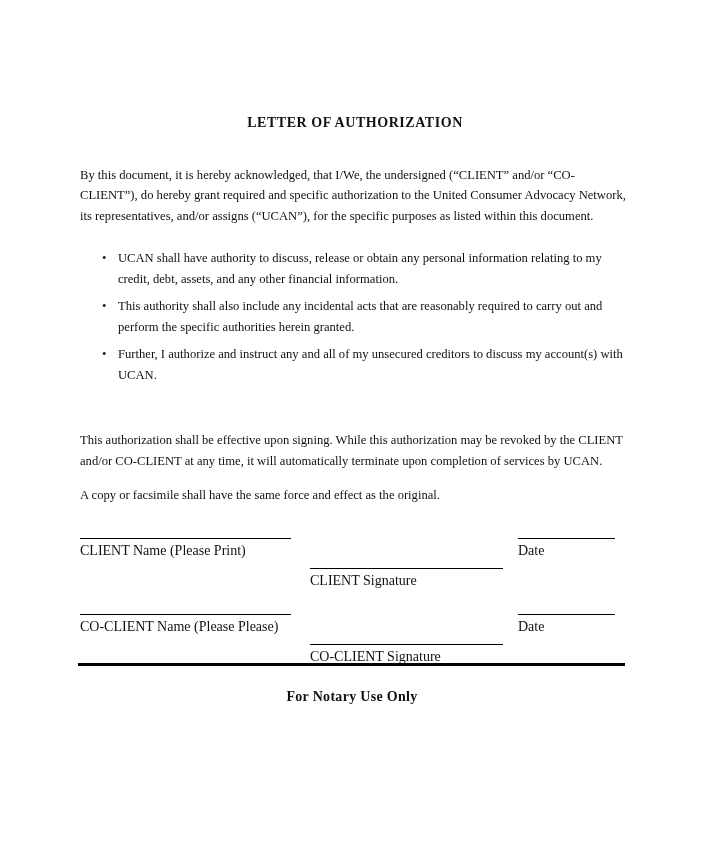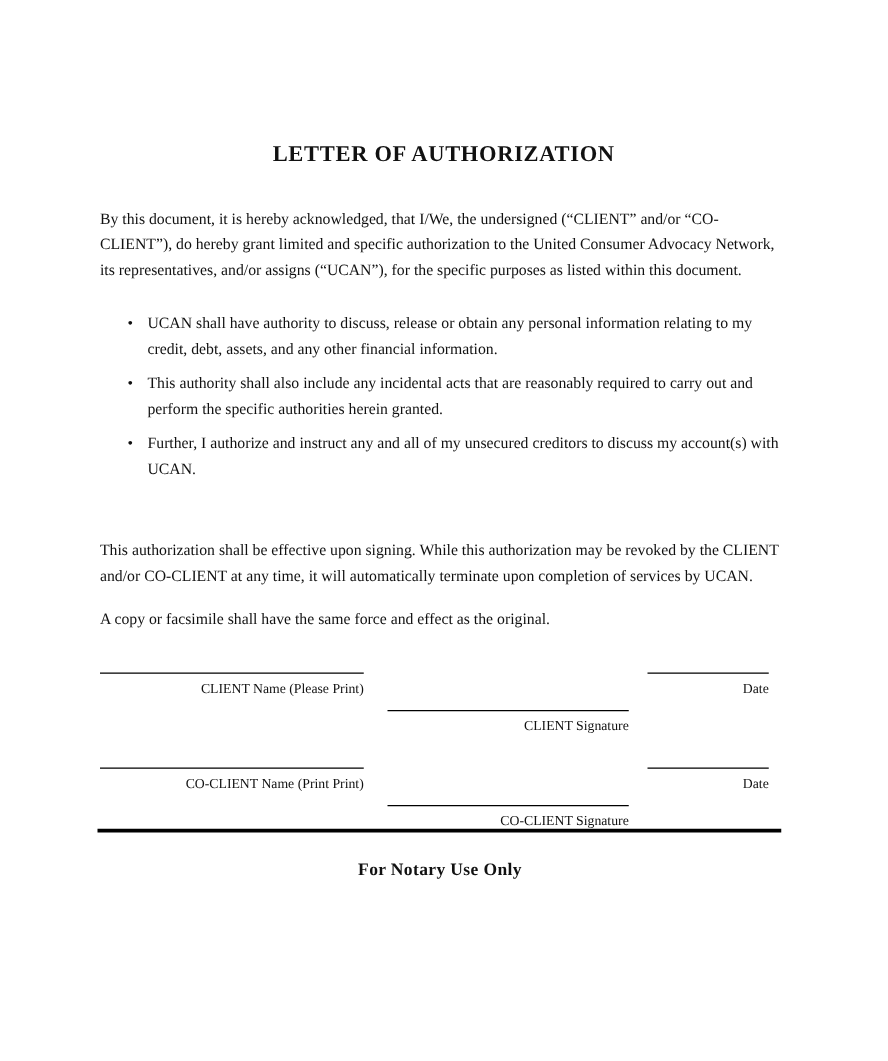--- a/index.html
+++ b/index.html
@@ -25,21 +25,21 @@
     background: #ffffff;
   }
 
   
   .doc-title {
     position: absolute;
     left: 0;
     top: 113px;
     width: 710px;
     text-align: center;
-    font-size: 18px;
+    font-size: 14px;
     font-weight: bold;
     letter-spacing: 0.55px;
     line-height: 20px;
   }
 
   
   .body-block {
     position: absolute;
     left: 80px;
     width: 546px;
@@ -92,22 +92,22 @@
     top: 0;
     height: 34px;
   }
   .sig-line {
     border-top: 1px solid #000000;
     width: 100%;
     height: 0;
   }
   .sig-label {
     display: block;
-    text-align: right;
-    font-size: 11px;
+    text-align: left;
+    font-size: 14px;
     line-height: 16px;
     padding-top: 4px;
     white-space: nowrap;
   }
 
   .sig-field.col-name      { left: 80px;  width: 211px; }
   .sig-field.col-signature { left: 310px; width: 193px; margin-top: 30px; }
   .sig-field.col-date      { left: 518px; width: 97px;  }
 
   
@@ -133,21 +133,21 @@
     line-height: 18px;
   }
 </style>
 </head>
 <body>
 
 <div class="page">
 
   <div class="doc-title">LETTER OF AUTHORIZATION</div>
 
-  <p class="body-block" id="intro-paragraph">By this document, it is hereby acknowledged, that I/We, the undersigned (“CLIENT” and/or “CO-CLIENT”), do hereby grant  limited and specific authorization to the United Consumer Advocacy Network, its representatives, and/or assigns (“UCAN”), for the specific purposes as listed within this document.</p>
+  <p class="body-block" id="intro-paragraph">By this document, it is hereby acknowledged, that I/We, the undersigned (“CLIENT” and/or “CO-CLIENT”), do hereby grant  required and specific authorization to the United Consumer Advocacy Network, its representatives, and/or assigns (“UCAN”), for the specific purposes as listed within this document.</p>
 
   <ul class="bullet-list">
     <li class="bullet-item">
       <span class="bullet-dot">•</span>
       <span>UCAN shall have authority to discuss, release or obtain any personal information relating to my credit, debt, assets, and any other financial information.</span>
     </li>
     <li class="bullet-item">
       <span class="bullet-dot">•</span>
       <span>This authority shall also include any incidental acts that are reasonably required to carry out and perform the specific authorities herein granted.</span>
     </li>
@@ -172,21 +172,21 @@
     </div>
     <div class="sig-field col-date">
       <div class="sig-line"></div>
       <span class="sig-label">Date</span>
     </div>
   </div>
 
   <div class="sig-row" id="signature-row-coclient">
     <div class="sig-field col-name">
       <div class="sig-line"></div>
-      <span class="sig-label">CO-CLIENT Name (Print Print)</span>
+      <span class="sig-label">CO-CLIENT Name (Please Please)</span>
     </div>
     <div class="sig-field col-signature">
       <div class="sig-line"></div>
       <span class="sig-label">CO-CLIENT Signature</span>
     </div>
     <div class="sig-field col-date">
       <div class="sig-line"></div>
       <span class="sig-label">Date</span>
     </div>
   </div>

